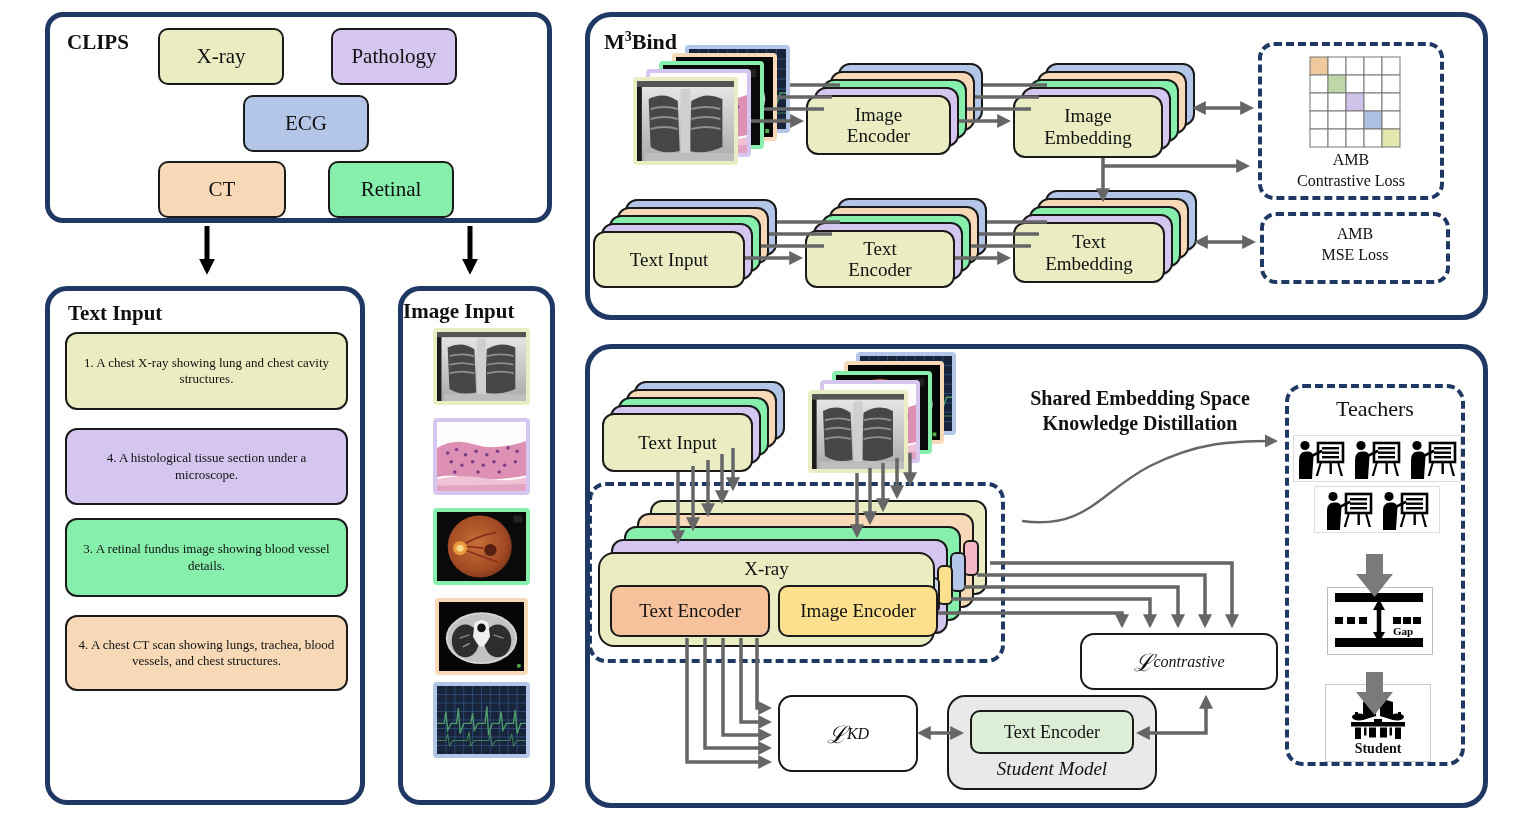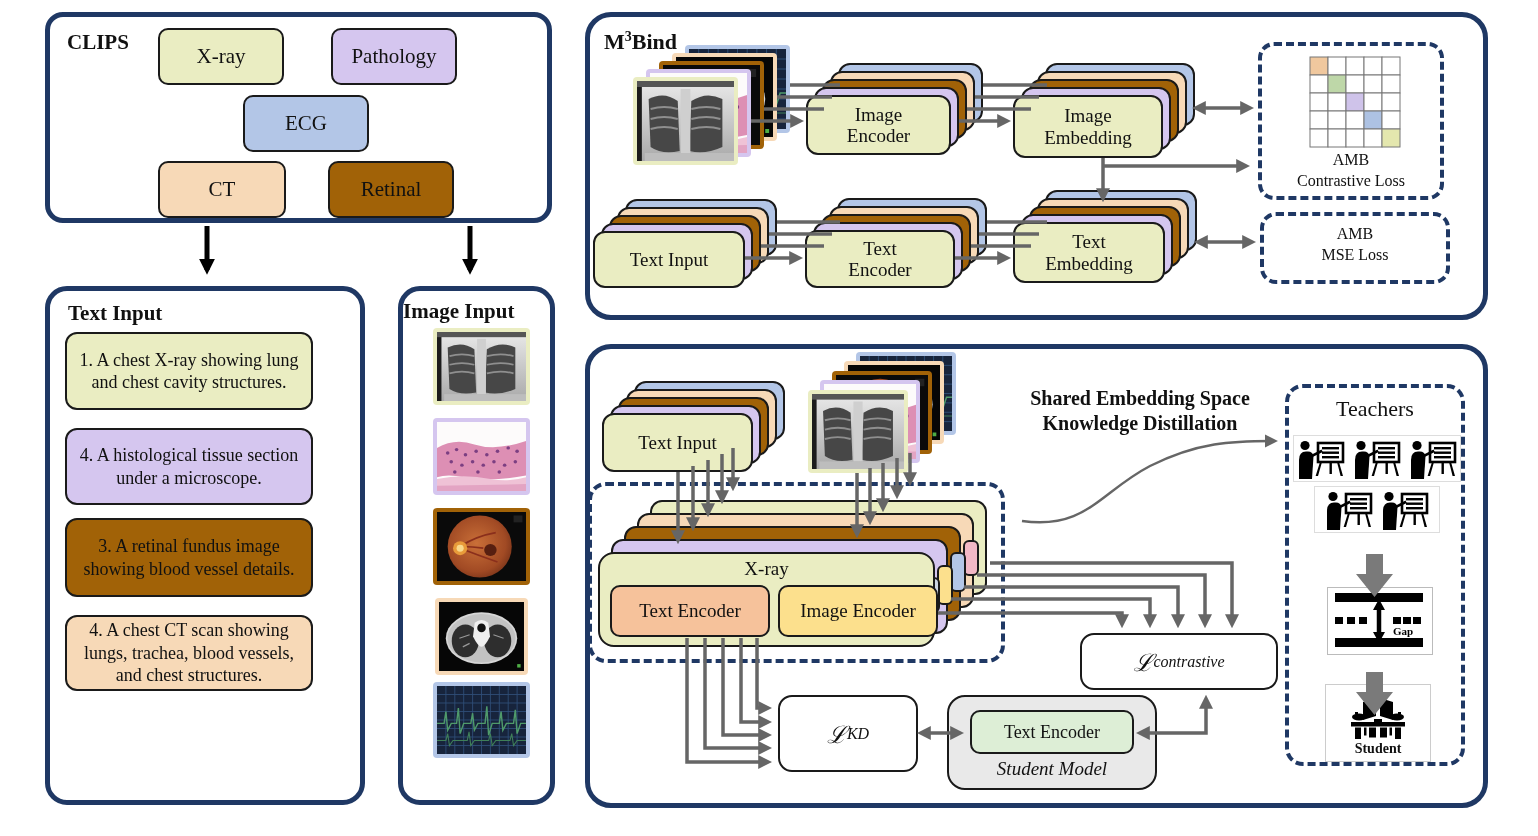--- a/index.html
+++ b/index.html
@@ -4,27 +4,27 @@
 <style>
   html,body{margin:0;padding:0;background:#fff}
   #canvas{position:relative;width:1538px;height:836px;background:#fff;
     font-family:"Liberation Serif",serif;color:#111;overflow:hidden}
   .panel{position:absolute;background:#fff;border:5px solid #1f3864;border-radius:18px;box-sizing:border-box}
   .dash{position:absolute;border:4px dashed #1f3864;border-radius:16px;box-sizing:border-box}
   .card{position:absolute;border:2px solid #1a1a1a;border-radius:12px;box-sizing:border-box}
   .lbl{display:flex;align-items:center;justify-content:center;text-align:center}
   .ttl{position:absolute;font-weight:bold;font-size:21px}
   .c-yellow{background:#eaedc2}.c-purple{background:#d5c6ef}.c-blue{background:#b3c6e7}
-  .c-orange{background:#f7d9b7}.c-green{background:#a16207}.c-salmon{background:#f6c29b}
+  .c-orange{background:#f7d9b7}.c-green{background:#86efac}.c-salmon{background:#f6c29b}
   .c-gold{background:#fce08d}.c-lgreen{background:#ddeed6}
   .chip{position:absolute;border:2px solid #1a1a1a;border-radius:10px;box-sizing:border-box;
     display:flex;align-items:center;justify-content:center;font-size:21px}
-  .titem{position:absolute;left:60px;width:248px;border:2px solid #1a1a1a;border-radius:12px;
+  .titem{position:absolute;left:60px;width:283px;border:2px solid #1a1a1a;border-radius:12px;
     box-sizing:border-box;display:flex;align-items:center;justify-content:center;text-align:center;
-    font-size:18px;line-height:1.25;padding:2px 8px}
+    font-size:13px;line-height:1.25;padding:2px 8px}
   .thumb{position:absolute;box-sizing:border-box;padding:4px;border-radius:4px}
   .thumb svg{display:block;width:100%;height:100%}
   .stackcard{font-size:19px;line-height:1.12}
   .sliver{position:absolute;border:2px solid #1a1a1a;border-radius:6px;box-sizing:border-box}
   .ovl{position:absolute;left:0;top:0;pointer-events:none}
   .losslbl{font-size:22px}
   .losslbl .scr{font-size:24px;font-style:italic}
   .losslbl sub{font-style:italic;font-size:16px}
   .small-cap{font-size:16px;line-height:1.3}
   .iconbox{position:absolute;background:#fff;border:1px solid #ddd;box-sizing:border-box;

